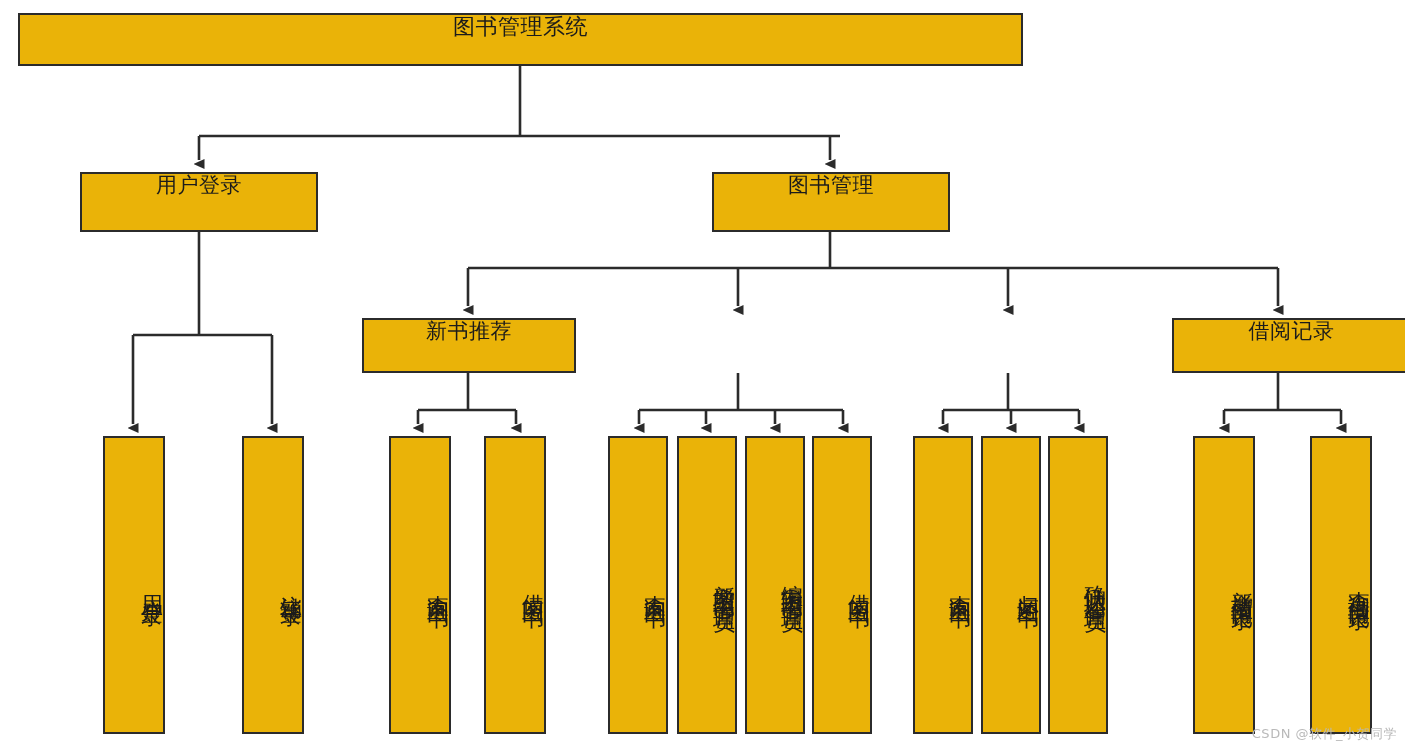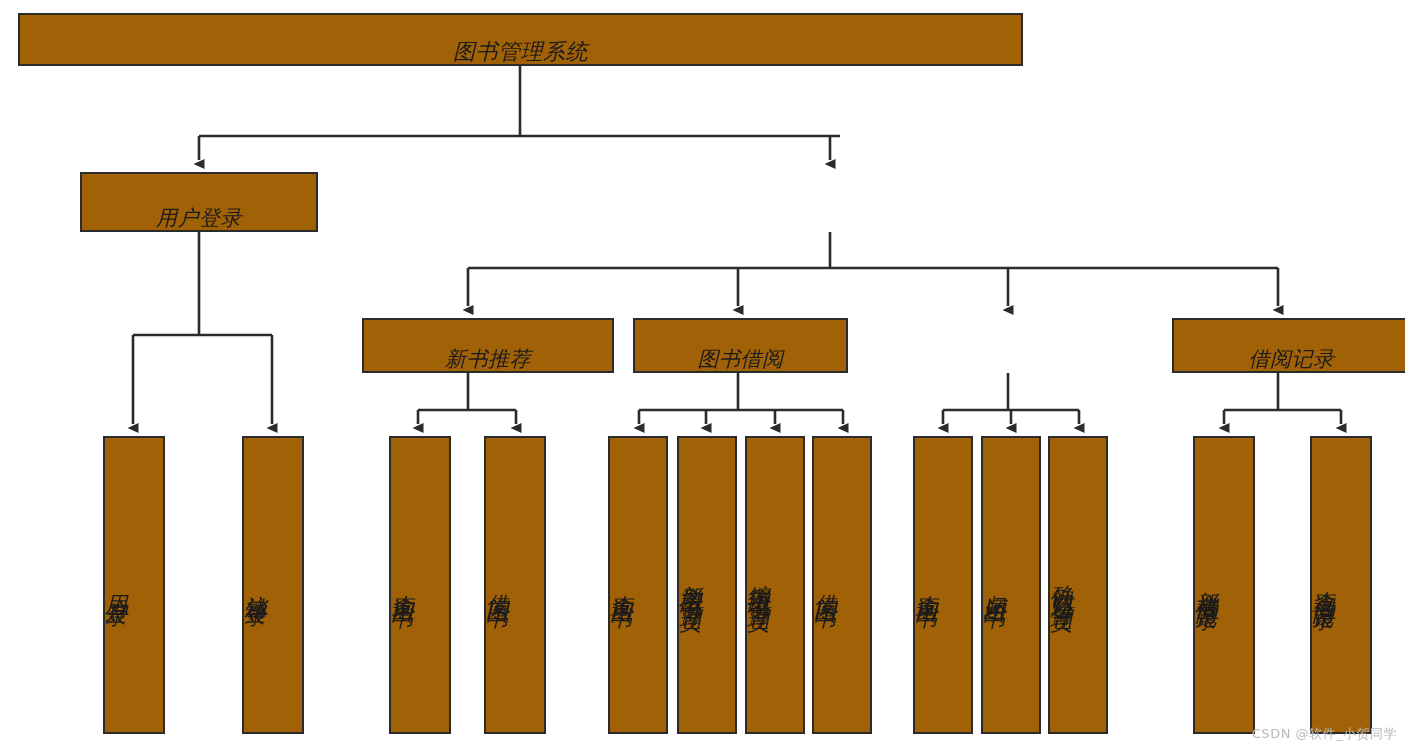--- a/index.html
+++ b/index.html
@@ -20,26 +20,25 @@
     left: 0;
     top: 0;
     width: 1405px;
     height: 747px;
     pointer-events: none;
   }
   .node {
     position: absolute;
     box-sizing: border-box;
     border: 2.5px solid #2b2b2b;
-    background: #a16207;
+    background: #eab308;
     display: flex;
-    align-items: flex-end;
+    align-items: flex-start;
     justify-content: center;
     color: #1b1b1b;
-    font-style: italic;
   }
   .node-h {
     font-size: 21px;
     letter-spacing: 0.5px;
     line-height: 1.1;
   }
   .node-root {
     font-size: 22px;
   }
   .node-v {
@@ -121,26 +120,26 @@
     </g>
   </svg>
 
   <div class="node node-h node-root" style="left:18px; top:13px; width:1005px; height:53px;">
     <span>图书管理系统</span>
   </div>
 
   <div class="node node-h" style="left:80px; top:172px; width:238px; height:60px;">
     <span>用户登录</span>
   </div>
+  <div class="node node-h" style="left:712px; top:172px; width:238px; height:60px;">
+    <span>图书管理</span>
+  </div>
 
-  <div class="node node-h" style="left:362px; top:318px; width:252px; height:55px;">
+  <div class="node node-h" style="left:362px; top:318px; width:214px; height:55px;">
     <span>新书推荐</span>
-  </div>
-  <div class="node node-h" style="left:633px; top:318px; width:215px; height:55px;">
-    <span>图书借阅</span>
   </div>
   <div class="node node-h" style="left:1172px; top:318px; width:239px; height:55px;">
     <span>借阅记录</span>
   </div>
 
   <div class="node node-v" style="left:103px; top:436px; width:62px; height:298px;">
     <span class="vtext">用户登录</span>
   </div>
   <div class="node node-v" style="left:242px; top:436px; width:62px; height:298px;">
     <span class="vtext">注销登录</span>

